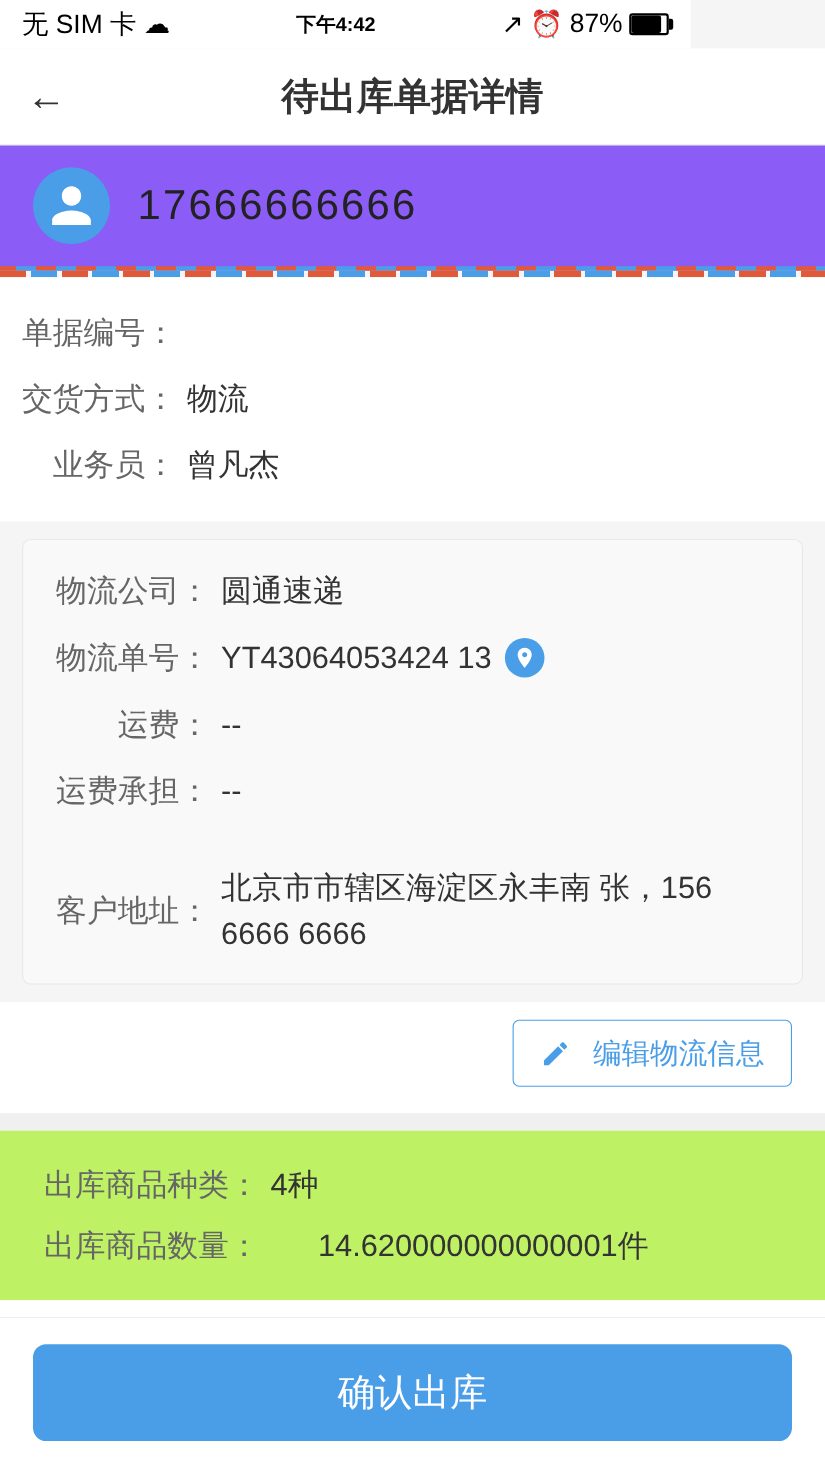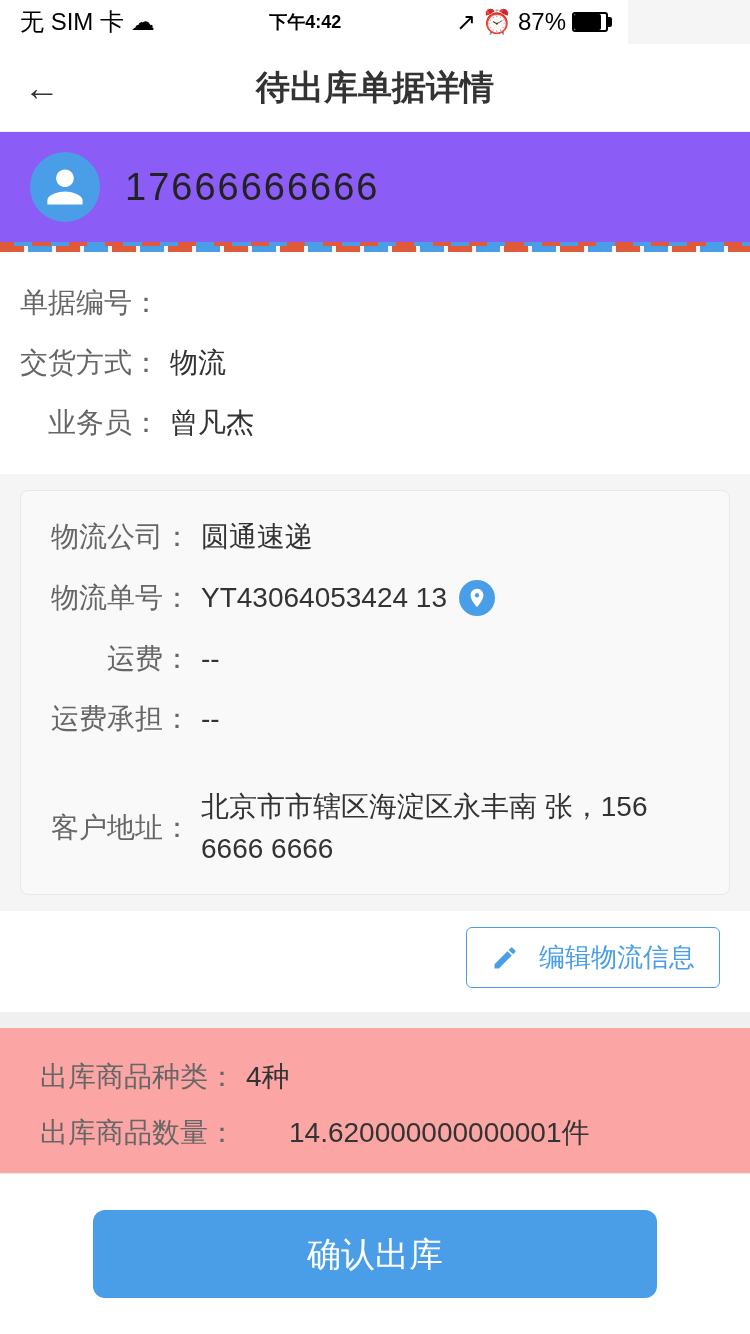--- a/index.html
+++ b/index.html
@@ -188,21 +188,21 @@
     .edit-btn svg { width: 28px; height: 28px; fill: #4a9ee8; }
 
     
     .gray-sep {
       height: 16px;
       background: #f0f0f0;
     }
 
     
     .stock-section {
-      background: #fca5a5;
+      background: #bef264;
       padding: 30px 40px;
     }
     .stock-row {
       display: flex;
       align-items: center;
       margin-bottom: 18px;
       font-size: 28px;
     }
     .stock-row:last-child { margin-bottom: 0; gap: 43px; }
     .stock-label { color: #666; min-width: 160px; text-align: right; }
@@ -233,22 +233,22 @@
     .bottom-btn-area {
       position: fixed;
       bottom: 0;
       width: 750px;
       padding: 20px 0;
       background: #fff;
       border-top: 1px solid #e8e8e8;
     }
     .confirm-btn {
       display: block;
-      width: 564px;
-      margin: 16px auto;
+      width: 690px;
+      margin: 4px auto;
       height: 88px;
       background: #4a9ee8;
       border: none;
       border-radius: 12px;
       color: #fff;
       font-size: 34px;
       font-weight: 500;
       cursor: pointer;
       text-align: center;
       line-height: 88px;

